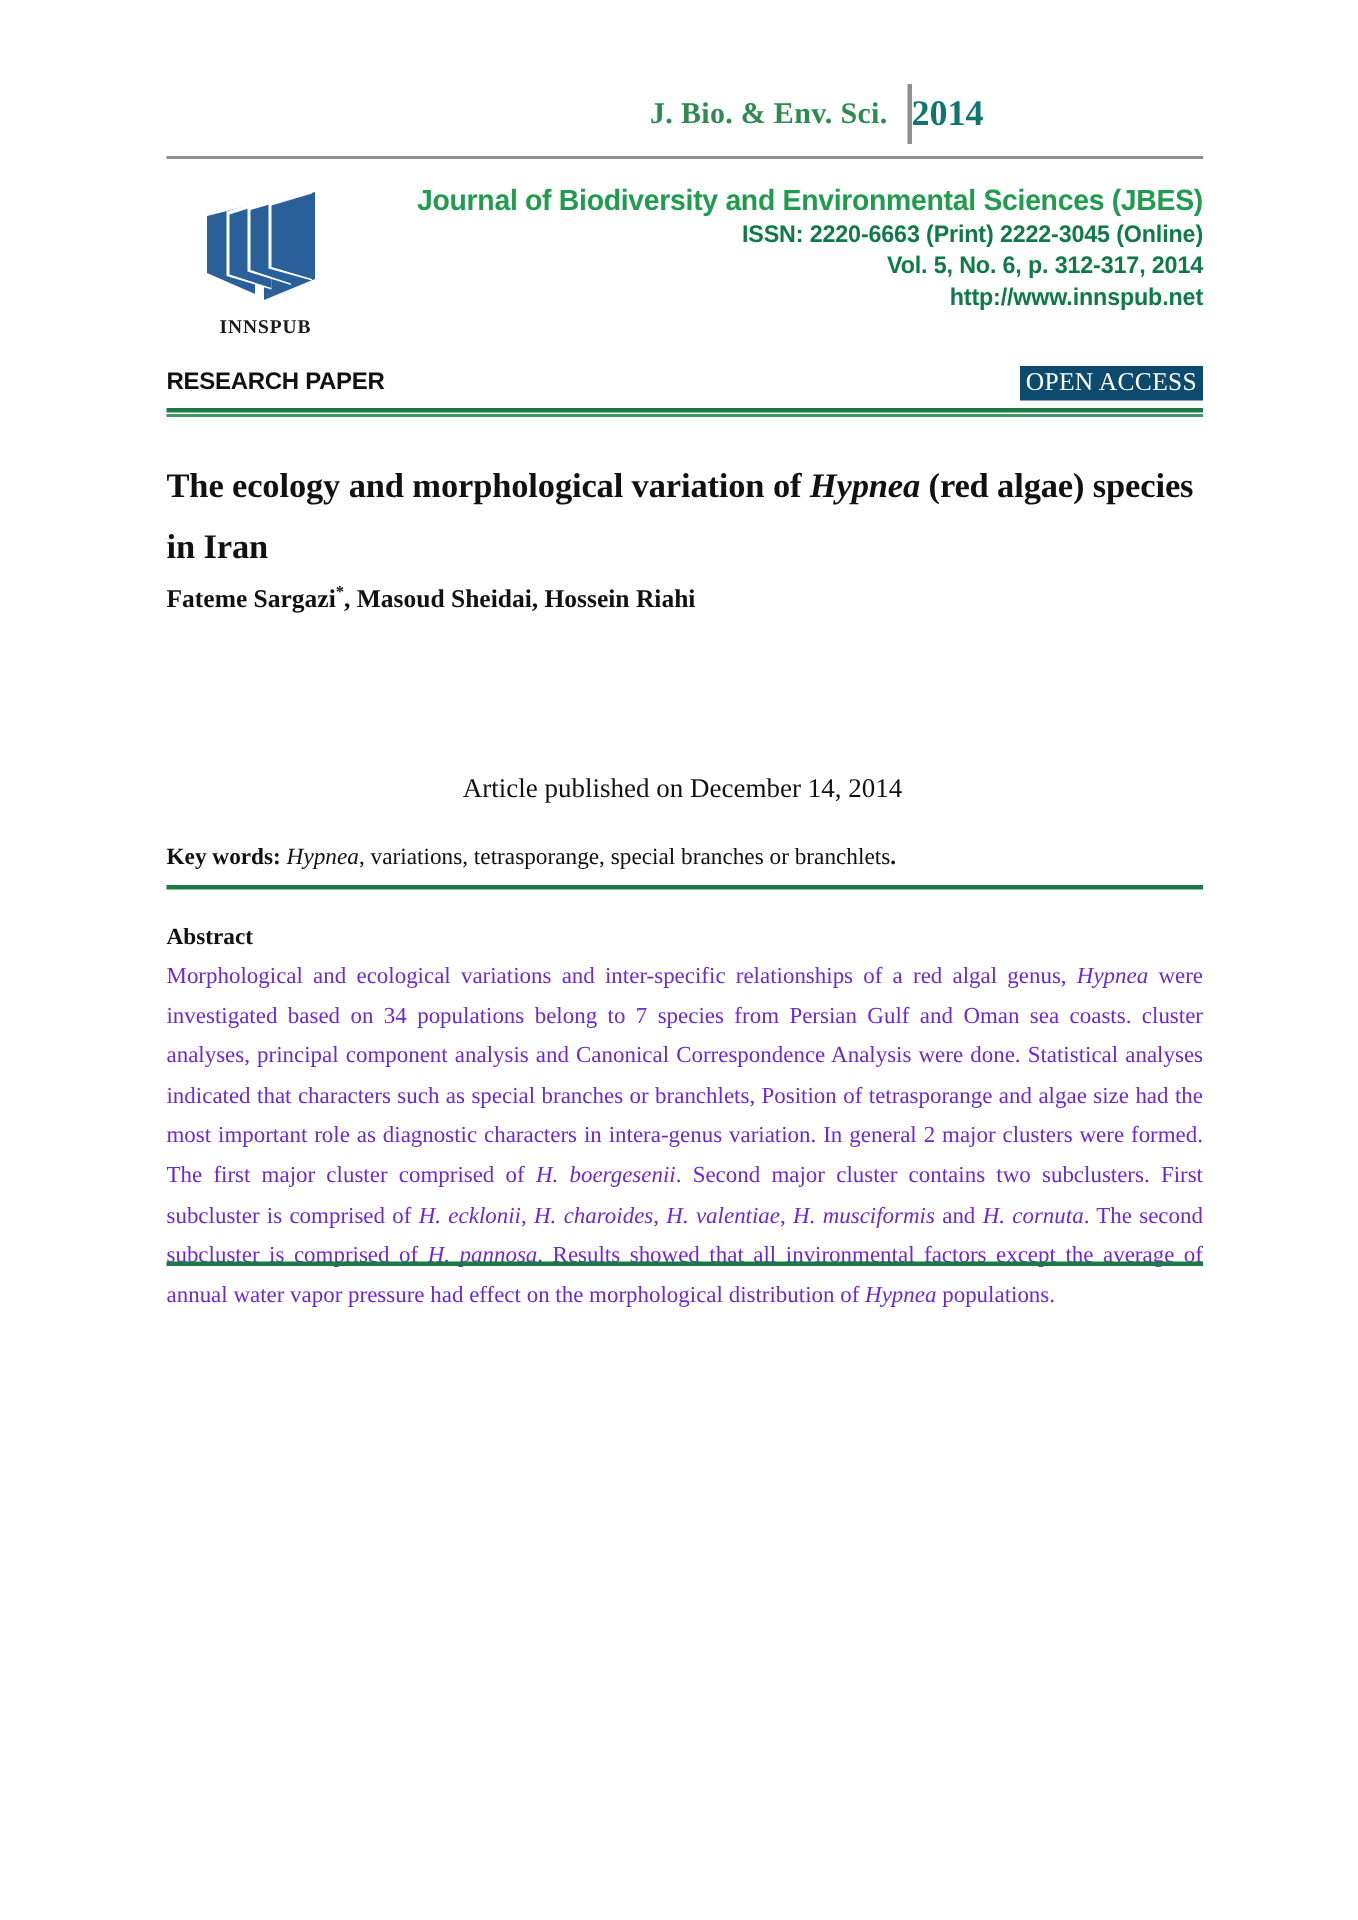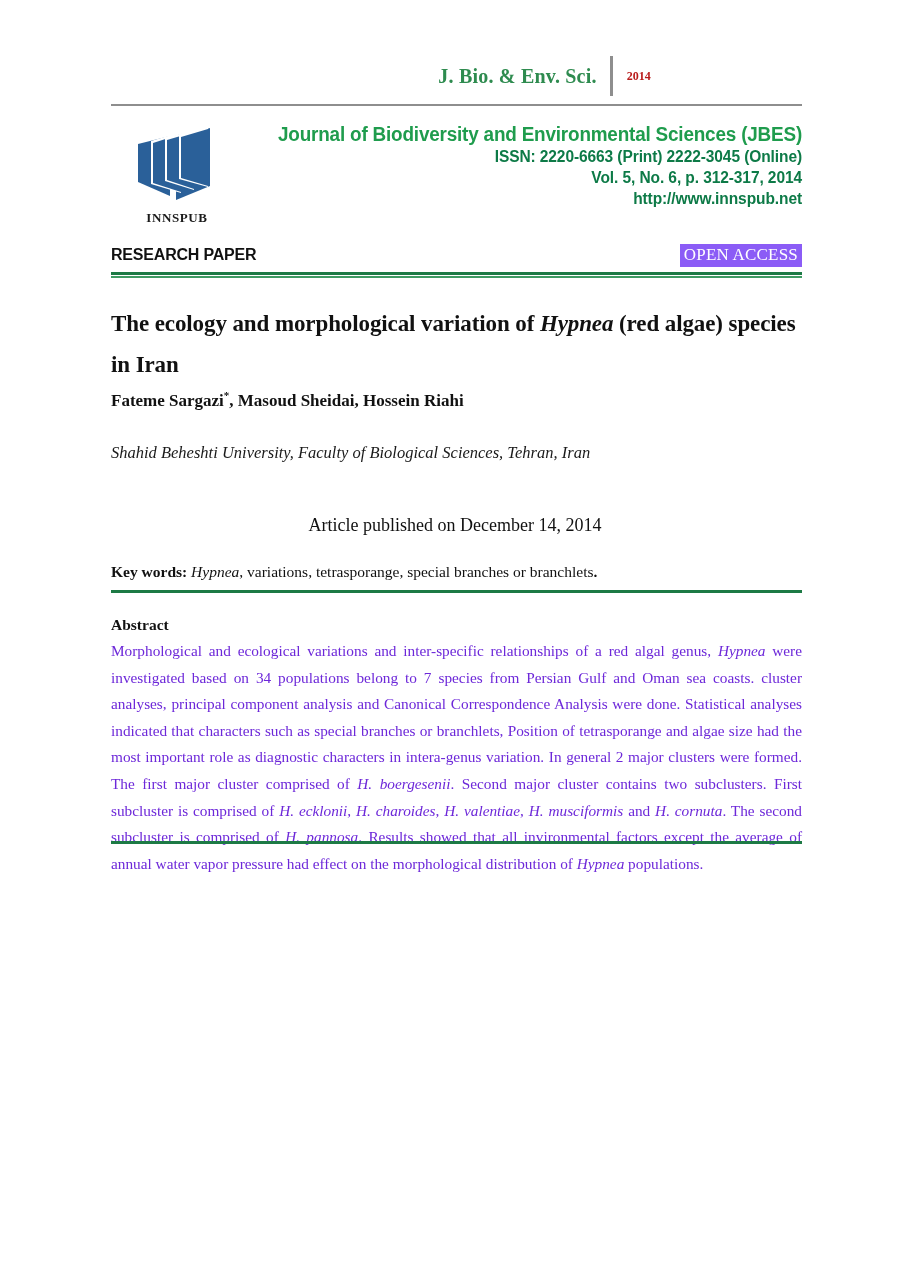--- a/index.html
+++ b/index.html
@@ -48,23 +48,22 @@
     padding-right: 13px;
   }
   .runhead-sep {
     width: 3px;
     height: 40px;
     background: #8e8e8e;
   }
   .runhead-year {
     font-family: "Liberation Serif", serif;
     font-weight: bold;
-    font-size: 12px;
-    color: #b91c1c;
-    padding-left: 14px;
+    font-size: 24px;
+    color: #0f766e;
   }
   .rule-gray {
     position: absolute;
     left: 107px;
     top: 104px;
     width: 691px;
     height: 2px;
     background: #8e8e8e;
   }
 
@@ -139,21 +138,21 @@
     font-family: "Liberation Sans", sans-serif;
     font-weight: bold;
     font-size: 16px;
     color: #111111;
     letter-spacing: -0.2px;
   }
   .open-access {
     position: absolute;
     right: 0;
     top: -2px;
-    background: #8b5cf6;
+    background: #0c4a6e;
     color: #ffffff;
     font-family: "Liberation Serif", serif;
     font-size: 17px;
     padding: 1px 4px 2px 4px;
     letter-spacing: 0.2px;
     line-height: 20px;
   }
   .rule-green-double {
     position: absolute;
     left: 107px;
@@ -353,21 +352,20 @@
   </div>
   <div class="rule-green-double">
     <div class="thick"></div>
     <div class="thin"></div>
   </div>
 
   <h1 class="title"><span>The ecology and morphological variation of </span><i>Hypnea</i><span> (red algae) species in Iran</span></h1>
 
   <div class="authors"><span>Fateme Sargazi</span><sup>*</sup><span>, Masoud Sheidai, Hossein Riahi</span></div>
 
-  <div class="affiliation">Shahid Beheshti University, Faculty of Biological Sciences, Tehran, Iran</div>
 
   <div class="published">Article published on December 14, 2014</div>
 
   <div class="keywords"><b>Key words:</b> <i>Hypnea</i><span>, variations, tetrasporange, special branches or branchlets</span><b>.</b></div>
   <div class="rule-green-kw"></div>
 
   <div class="abstract-head">Abstract</div>
   <div class="abstract-body"><span>Morphological and ecological variations and inter-specific relationships of a red algal genus, </span><i>Hypnea</i><span> were investigated based on 34 populations belong to 7 species from Persian Gulf  and Oman sea coasts. cluster analyses, principal component analysis and Canonical Correspondence Analysis were done. Statistical analyses indicated that characters such as special branches or branchlets,  Position of tetrasporange and algae size had the most important role as diagnostic characters in intera-genus variation. In general 2 major clusters were formed. The first major cluster comprised of  </span><i>H. boergesenii</i><span>. Second  major cluster contains two subclusters. First subcluster is comprised of </span><i>H. ecklonii</i><span>,  </span><i>H. charoides</i><span>, </span><i>H. valentiae</i><span>, </span><i>H. musciformis</i><span> and </span><i>H. cornuta</i><span>. The second subcluster is comprised of </span><i>H. pannosa</i><span>. Results showed that all invironmental factors except the average of annual water vapor pressure had effect on the morphological distribution of </span><i>Hypnea</i><span> populations.</span></div>
 
   <div class="rule-green-abs"></div>

